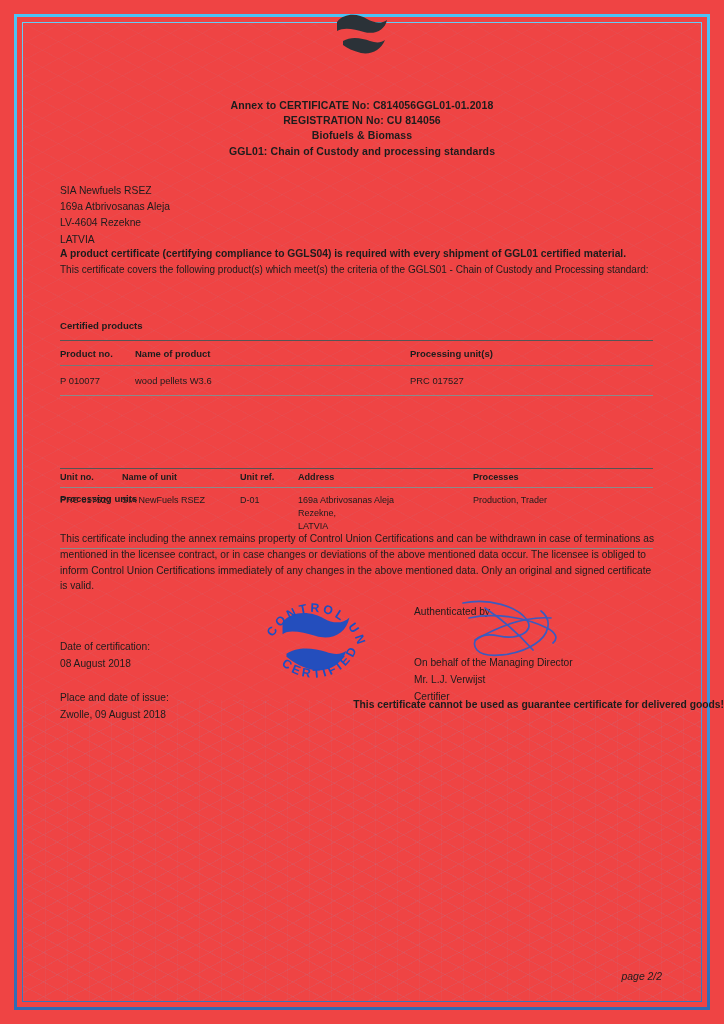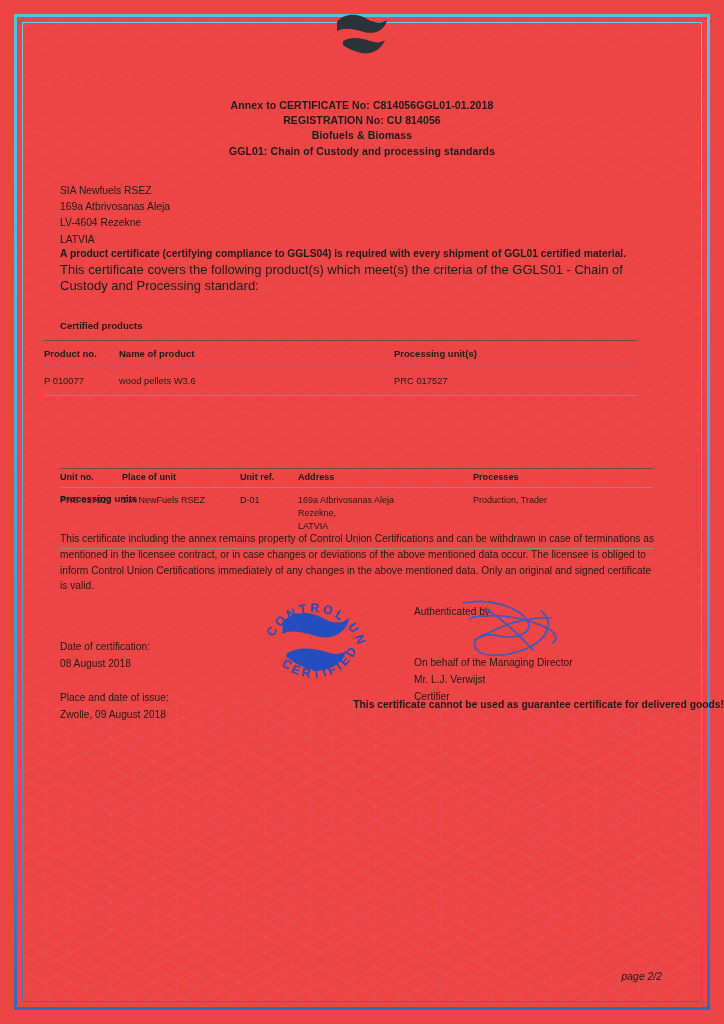--- a/index.html
+++ b/index.html
@@ -99,40 +99,40 @@
     font-weight: bold;
     color: #1c1c1c;
     line-height: 15px;
   }
 
   .para1 {
     position: absolute;
     left: 60px;
     top: 262px;
     width: 593px;
-    font-size: 13px;
+    font-size: 10px;
     color: #1c1c1c;
     line-height: 15.8px;
   }
 
   .section-label {
     position: absolute;
     font-size: 9.6px;
     font-weight: bold;
     color: #1c1c1c;
   }
   #label-certified-products { left: 60px; top: 320px; }
   #label-processing-units   { left: 60px; top: 452px; margin-top: 41px; }
 
   
   table { border-collapse: collapse; width: 100%; }
 
   #products-table-wrap {
     position: absolute;
-    left: 44px;
+    left: 60px;
     top: 340px;
     width: 593px;
   }
   #products-table { font-size: 9.4px; color: #1c1c1c; }
   #products-table thead th {
     text-align: left;
     font-weight: bold;
     font-size: 9.5px;
     padding: 7px 0 6px 0;
     border-top: 1.6px solid #555;
@@ -310,21 +310,21 @@
     </div>
 
 
     <div class="section-label" id="label-processing-units">Processing units</div>
 
     <div id="units-table-wrap">
       <table id="units-table">
         <thead>
           <tr>
             <th class="ucol-0">Unit no.</th>
-            <th class="ucol-1">Place of unit</th>
+            <th class="ucol-1">Name of unit</th>
             <th class="ucol-2">Unit ref.</th>
             <th class="ucol-3">Address</th>
             <th class="ucol-4">Processes</th>
           </tr>
         </thead>
         <tbody>
           <tr>
             <td>PRC 017527</td>
             <td>SIA NewFuels RSEZ</td>
             <td>D-01</td>

